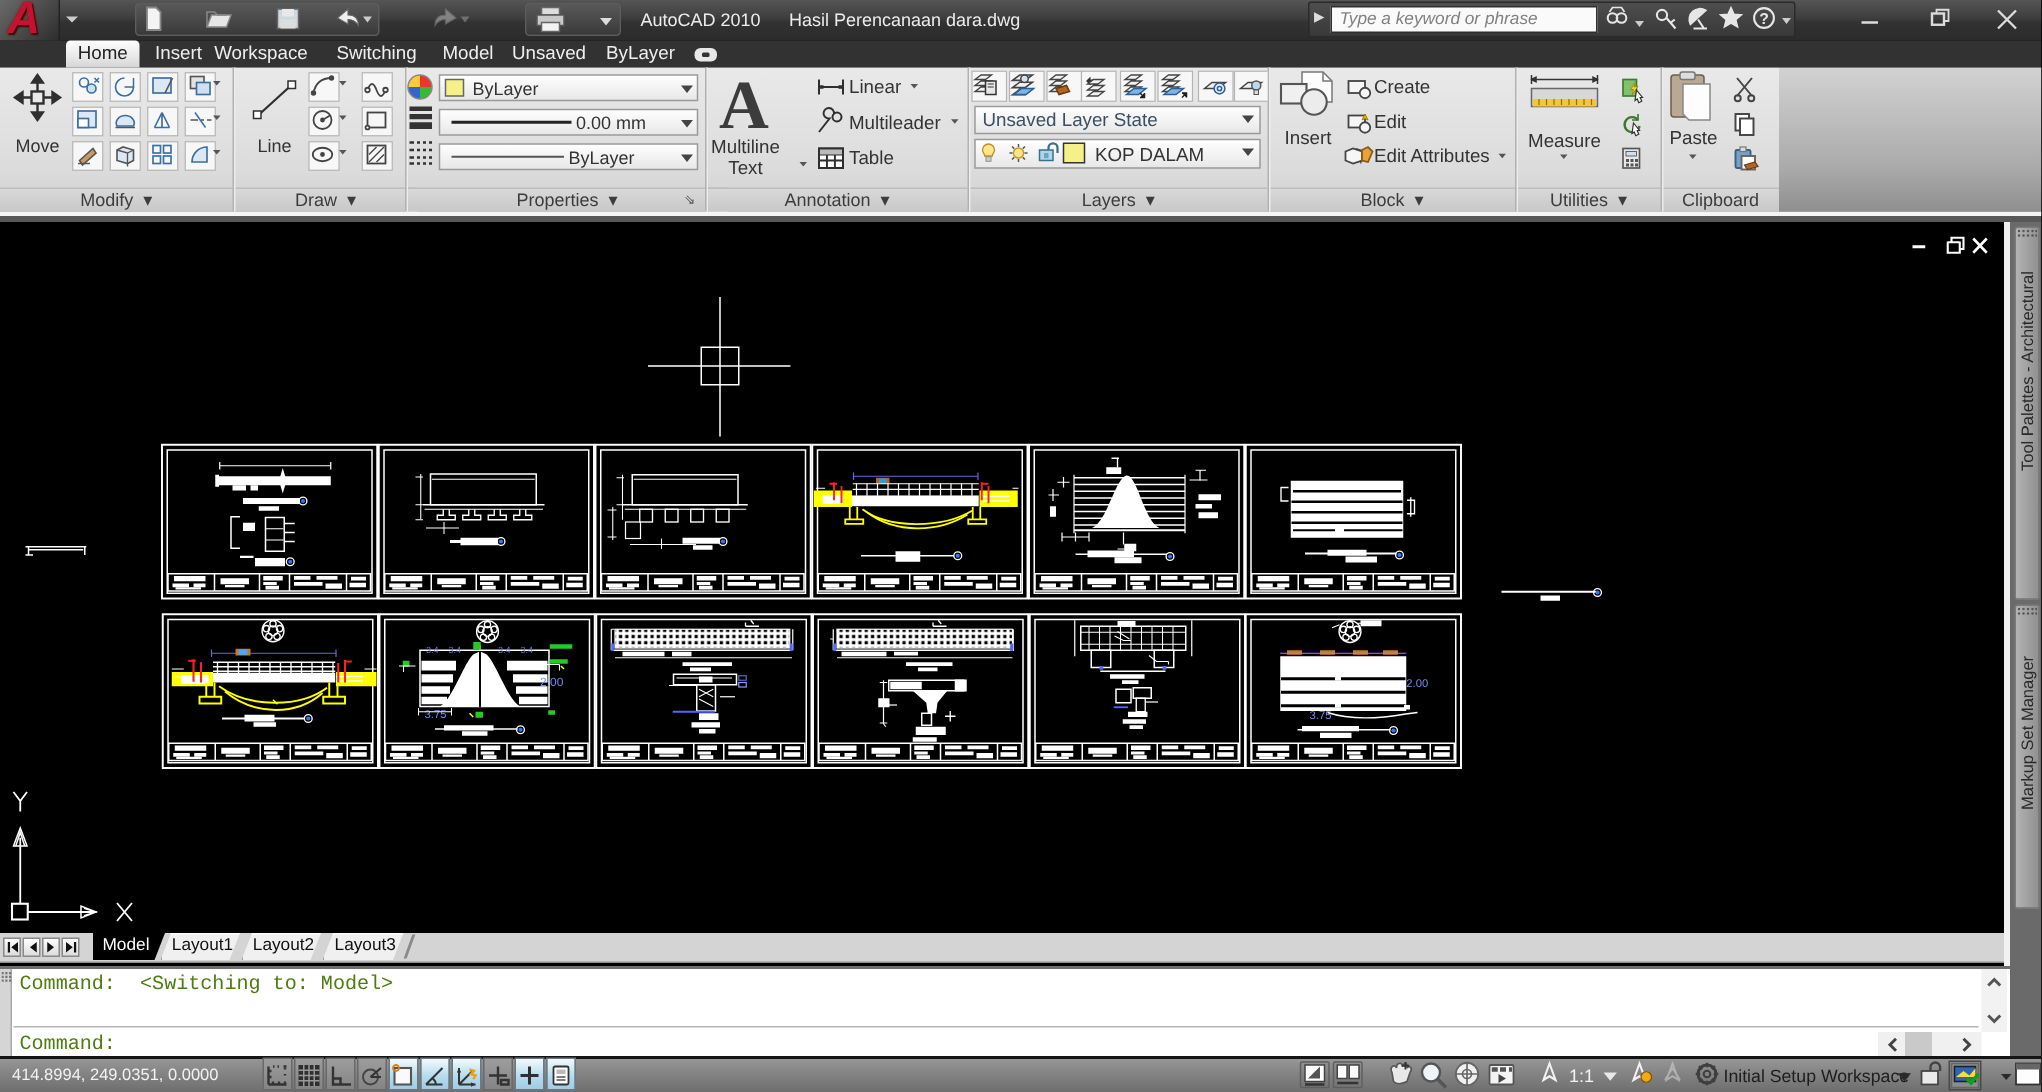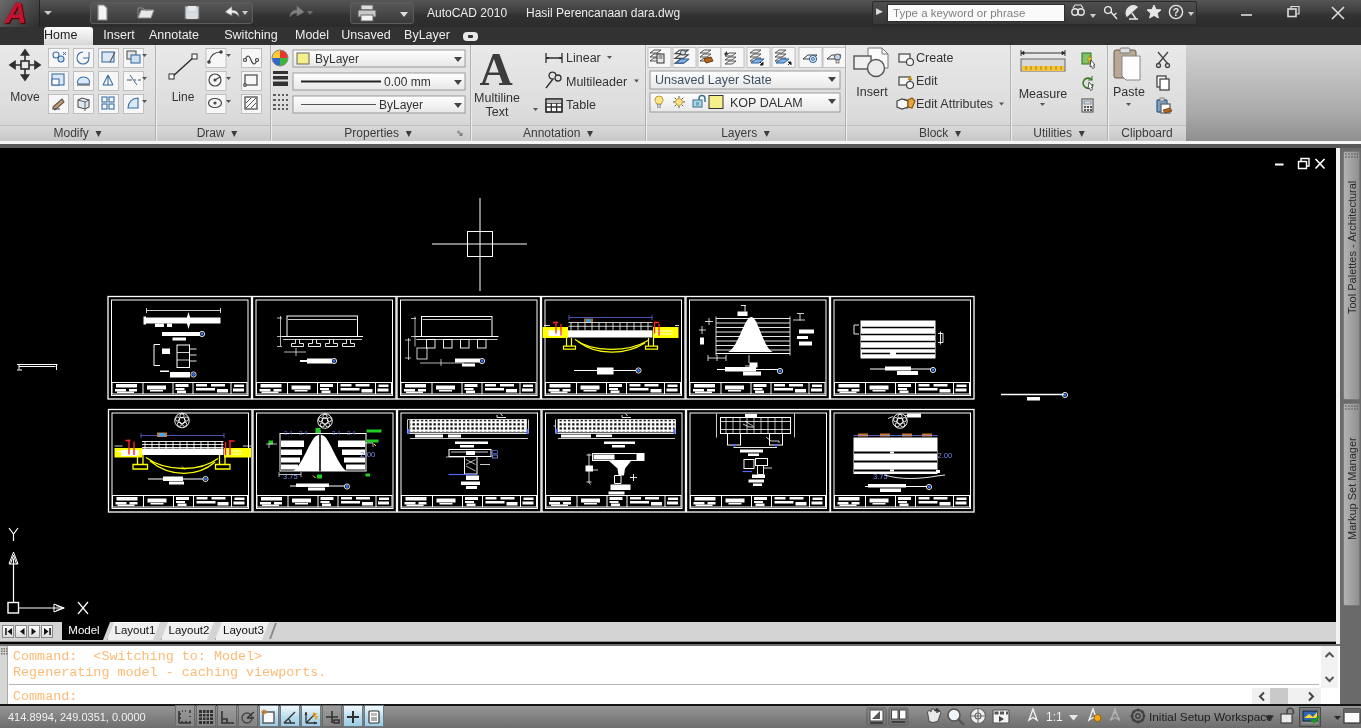--- a/index.html
+++ b/index.html
@@ -7,21 +7,21 @@
 
 #titlebar{left:0;top:0;width:1361px;height:27px;background:linear-gradient(180deg,#555 0%,#3d3d3d 45%,#323232 55%,#2b2b2b 100%)}
 #logo{left:0;top:0;width:40px;height:27px;background:linear-gradient(135deg,#6a6a6a,#2e2e2e);border-right:1px solid #222}
 #logoA{left:5px;top:-4px;font-size:30px;font-weight:bold;font-style:italic;color:#c51230;text-shadow:1px 1px 1px #400,0 0 2px #811}
 .wtitle{top:6px;color:#ececec;font-size:12px;white-space:pre}
 
 .qpill{top:2px;height:22px;border:1px solid #5d5d5d;border-radius:3px;background:linear-gradient(180deg,#585858,#3a3a3a)}
 
 #tabrow{left:0;top:27px;width:1361px;height:18px;background:#323232}
 .rtab{top:27px;height:18px;color:#eee;font-size:12.5px;text-align:center;line-height:17px}
-#hometab{left:44px;top:27px;width:49px;height:18px;background:linear-gradient(180deg,#fdfdfd,#e8e8e8 60%,#d5d5d5);border-radius:3px 3px 0 0;color:#222;font-size:12.5px;line-height:17px}
+#hometab{left:44px;top:27px;width:49px;height:18px;background:linear-gradient(180deg,#fdfdfd,#e8e8e8 60%,#d5d5d5);border-radius:3px 3px 0 0;color:#222;font-size:12.5px;text-align:center;line-height:17px}
 
 #ribbon{left:0;top:45px;width:1186px;height:96px;background:linear-gradient(180deg,#e9e9e9,#dcdcdc 70%,#d0d0d0)}
 #ribbonR{left:1186px;top:45px;width:175px;height:96px;background:linear-gradient(180deg,#d2d2d2,#aaa 70%,#8f8f8f)}
 .plabel{top:125px;height:16px;background:linear-gradient(180deg,#d8d8d8,#c8c8c8);color:#3c3c3c;font-size:12px;text-align:center;line-height:15px;border-top:1px solid #bdbdbd}
 .psep{top:45px;width:1px;height:96px;background:#b2b2b2;box-shadow:1px 0 0 #ececec}
 .carrow{width:0;height:0;border-left:4px solid transparent;border-right:4px solid transparent;border-top:4px solid #444}
 
 #rdiv1{left:0;top:141px;width:1361px;height:2.5px;background:#f5f5f5}
 #rdiv2{left:0;top:143.5px;width:1361px;height:4.5px;background:#585858}
 
@@ -29,21 +29,21 @@
 #canvrborder{left:1336px;top:148px;width:3.5px;height:558px;background:#f2f2f2}
 #mdibg{left:1339.5px;top:148px;width:21.5px;height:558px;background:#6a6a6a}
 .palbar{left:1343px;width:17px;background:linear-gradient(90deg,#b3b3b3,#909090);border:1px solid #7a7a7a;border-radius:2px}
 .paltxt{writing-mode:vertical-rl;transform:rotate(180deg);font-size:11px;color:#2a2a2a;white-space:nowrap}
 
 #laytabs{left:0;top:622px;width:1336px;height:20px;background:#d4d4d4;border-bottom:1px solid #8e8e8e}
 .navbtn{top:625px;width:12px;height:13px;background:linear-gradient(180deg,#fff,#dcdcdc);border:1px solid #8a8a8a;font-size:8px;color:#111;text-align:center;line-height:12px}
 .ltab{top:622px;height:18px;font-size:11.5px;line-height:17px;text-align:center}
 
 #cmdwin{left:0;top:644px;width:1340px;height:62px;background:#fff;border-top:2px solid #6e6e6e}
-.cmdtxt{font-family:"Liberation Mono",monospace;font-size:13.4px;color:#fdba74;white-space:pre}
+.cmdtxt{font-family:"Liberation Mono",monospace;font-size:13.4px;color:#4d7c0f;white-space:pre}
 
 #statusbar{left:0;top:704px;width:1361px;height:24px;background:linear-gradient(180deg,#969696,#838383 45%,#6e6e6e);border-top:2px solid #141414}
 .sbtn{top:705px;width:20px;height:22px;border:1px solid #6a6a6a;background:linear-gradient(180deg,#9d9d9d,#848484)}
 .sbtnb{top:705px;width:20px;height:22px;border:1px solid #6a7a85;background:linear-gradient(180deg,#f3fafd,#b8dcee 55%,#9ecbe4)}
 </style></head><body>
 <div id="app">
 
 <div class="abs" id="titlebar"></div>
 <div class="abs" id="logo"></div>
     <div class="abs" id="logoA">A</div>
@@ -85,21 +85,21 @@
         <rect x="5" y="13" width="12" height="6" fill="#f2f2f2" stroke="#666"></rect>
       </g>
  <path d="M310 10 l4 5 4-5z" fill="#ddd"></path>
 </svg>
 <div class="abs wtitle" style="left:427px">AutoCAD 2010</div>
 <div class="abs wtitle" style="left:526px">Hasil Perencanaan dara.dwg</div>
 
 <div class="abs" style="left:872px;top:1px;width:325px;height:24px;background:linear-gradient(180deg,#4e4e4e,#383838);border:1px solid #2a2a2a;border-radius:2px"></div>
 <div class="abs" style="left:876px;top:6px;color:#ddd;font-size:9px">▶</div>
 <div class="abs" style="left:887px;top:4px;width:178px;height:18px;background:#fafafa;border:1px solid #2e2e2e"></div>
-<div class="abs" style="left:893px;top:7px;font-size:11.5px;color:#808080">Type a keyword or phrase</div>
+<div class="abs" style="left:893px;top:7px;font-size:11.5px;font-style:italic;color:#808080">Type a keyword or phrase</div>
 <svg class="abs" style="left:1068px;top:3px" width="128" height="20" viewBox="0 0 128 20">
  <g stroke="#e6e6e6" fill="none" stroke-width="1.4">
   <g>
           <circle cx="7" cy="9" r="3.2"></circle>
           <circle cx="13" cy="9" r="3.2"></circle>
           <path d="M5 5l2-3h6l2 3" stroke-width="1.1"></path>
         </g>
   <path d="M22 11 l3 4 3-4z" fill="#ccc" stroke="none"></path>
   <g transform="translate(34,0)">
           <circle cx="6" cy="7" r="3.4"></circle>
@@ -126,36 +126,36 @@
           <rect x="53" y="5" width="8" height="7.5"></rect>
           <path d="M56 5 v-2.5 h8 v7.5 h-2.5" stroke-width="1.2"></path>
         </g>
   <path d="M97 3 l12 12 M109 3 l-12 12"></path>
  </g>
 </svg>
 
 <div class="abs" id="tabrow"></div>
 <div class="abs" id="hometab">Home</div>
 <div class="abs rtab" style="left:79px;width:80px">Insert</div>
-<div class="abs rtab" style="left:134px;width:80px">Annotate</div>
+<div class="abs rtab" style="left:134px;width:80px">Workspace</div>
 <div class="abs rtab" style="left:211px;width:80px">Switching</div>
 <div class="abs rtab" style="left:272px;width:80px">Model</div>
 <div class="abs rtab" style="left:326px;width:80px">Unsaved</div>
 <div class="abs rtab" style="left:387px;width:80px">ByLayer</div>
 <div class="abs" style="left:463px;top:32px;width:15px;height:9px;background:#e8e8e8;border-radius:4px"></div>
 <div class="abs" style="left:468px;top:35px;width:5px;height:3px;background:#333;border-radius:1px"></div>
 
 <div class="abs" id="ribbon"></div>
 <div class="abs" id="ribbonR"></div>
 <div class="abs plabel" style="left:0;width:155px">Modify&nbsp;&nbsp;▾</div>
 <div class="abs plabel" style="left:156px;width:122px">Draw&nbsp;&nbsp;▾</div>
 <div class="abs plabel" style="left:271px;width:214px">Properties&nbsp;&nbsp;▾</div>
 <div class="abs plabel" style="left:471px;width:174px">Annotation&nbsp;&nbsp;▾</div>
 <div class="abs plabel" style="left:646px;width:199px">Layers&nbsp;&nbsp;▾</div>
-<div class="abs plabel" style="left:846px;width:188px">Block&nbsp;&nbsp;▾</div>
+<div class="abs plabel" style="left:846px;width:164px">Block&nbsp;&nbsp;▾</div>
 <div class="abs plabel" style="left:1011px;width:96px">Utilities&nbsp;&nbsp;▾</div>
 <div class="abs plabel" style="left:1108px;width:78px">Clipboard</div>
 <div class="abs psep" style="left:155px"></div>
 <div class="abs psep" style="left:270px"></div>
 <div class="abs psep" style="left:470px"></div>
 <div class="abs psep" style="left:645px"></div>
 <div class="abs psep" style="left:845px"></div>
 <div class="abs psep" style="left:1010px"></div>
 <div class="abs psep" style="left:1107px"></div>
 <div class="abs" style="left:456px;top:128px;width:10px;height:10px;color:#555;font-size:9px">⇘</div>
@@ -1044,21 +1044,20 @@
         <rect x="5" y="0" width="1.5" height="1.5"></rect>
         <rect x="0" y="2.5" width="1.5" height="1.5"></rect>
         <rect x="2.5" y="2.5" width="1.5" height="1.5"></rect>
         <rect x="5" y="2.5" width="1.5" height="1.5"></rect>
         <rect x="0" y="5" width="1.5" height="1.5"></rect>
         <rect x="2.5" y="5" width="1.5" height="1.5"></rect>
         <rect x="5" y="5" width="1.5" height="1.5"></rect>
       </g>
     </svg>
 <div class="abs cmdtxt" style="left:13px;top:649px">Command:  &lt;Switching to: Model&gt;</div>
-<div class="abs cmdtxt" style="left:13px;top:665px">Regenerating model - caching viewports.</div>
 <div class="abs" style="left:9px;top:684px;width:1310px;height:1px;background:#b5b5b5"></div>
 <div class="abs cmdtxt" style="left:13px;top:689px">Command:</div>
 
 <div class="abs" style="left:1321px;top:646px;width:17px;height:42px;background:#f2f2f2"></div>
 <svg class="abs" style="left:1321px;top:646px" width="17" height="42" viewBox="0 0 17 42">
       <g stroke="#555" stroke-width="2" fill="none">
         <path d="M4.5 11 l4-4 4 4"></path>
         <path d="M4.5 31 l4 4 4-4"></path>
       </g>
     </svg>

